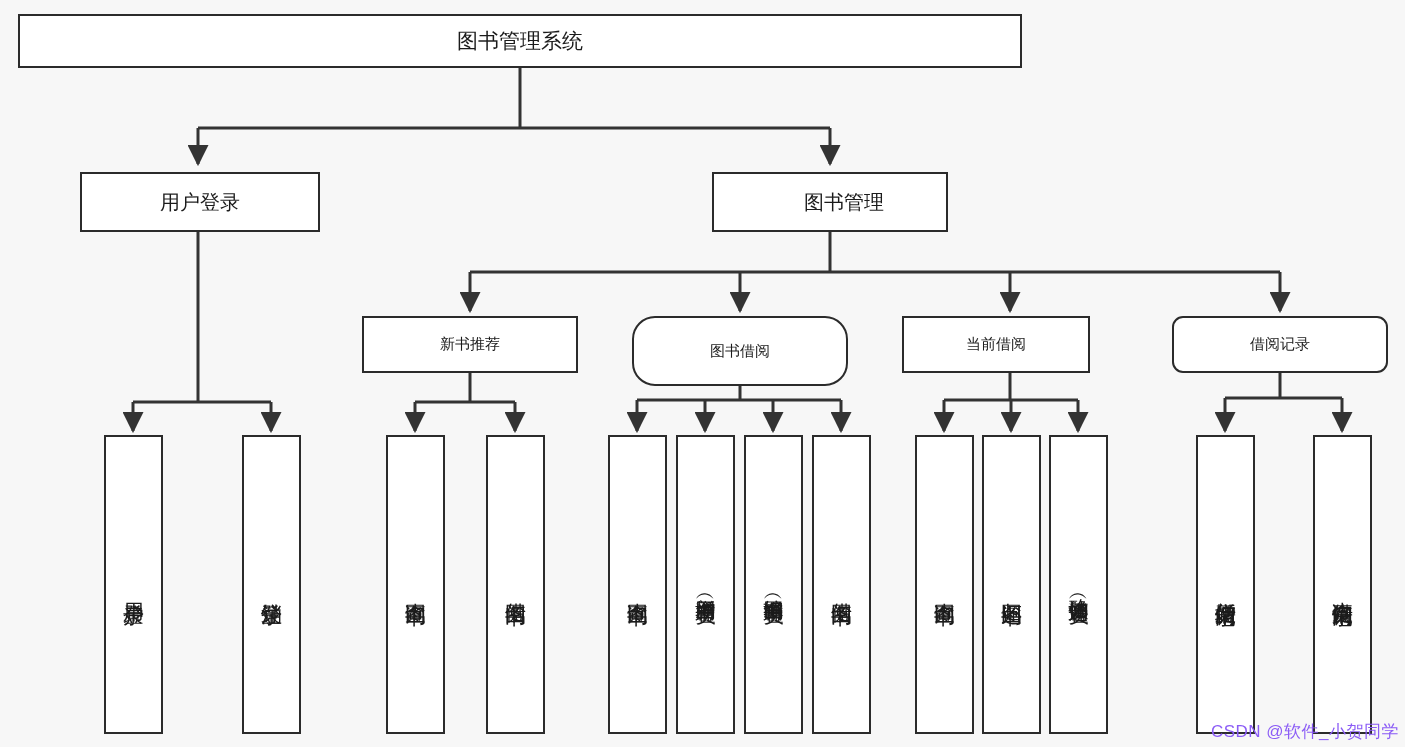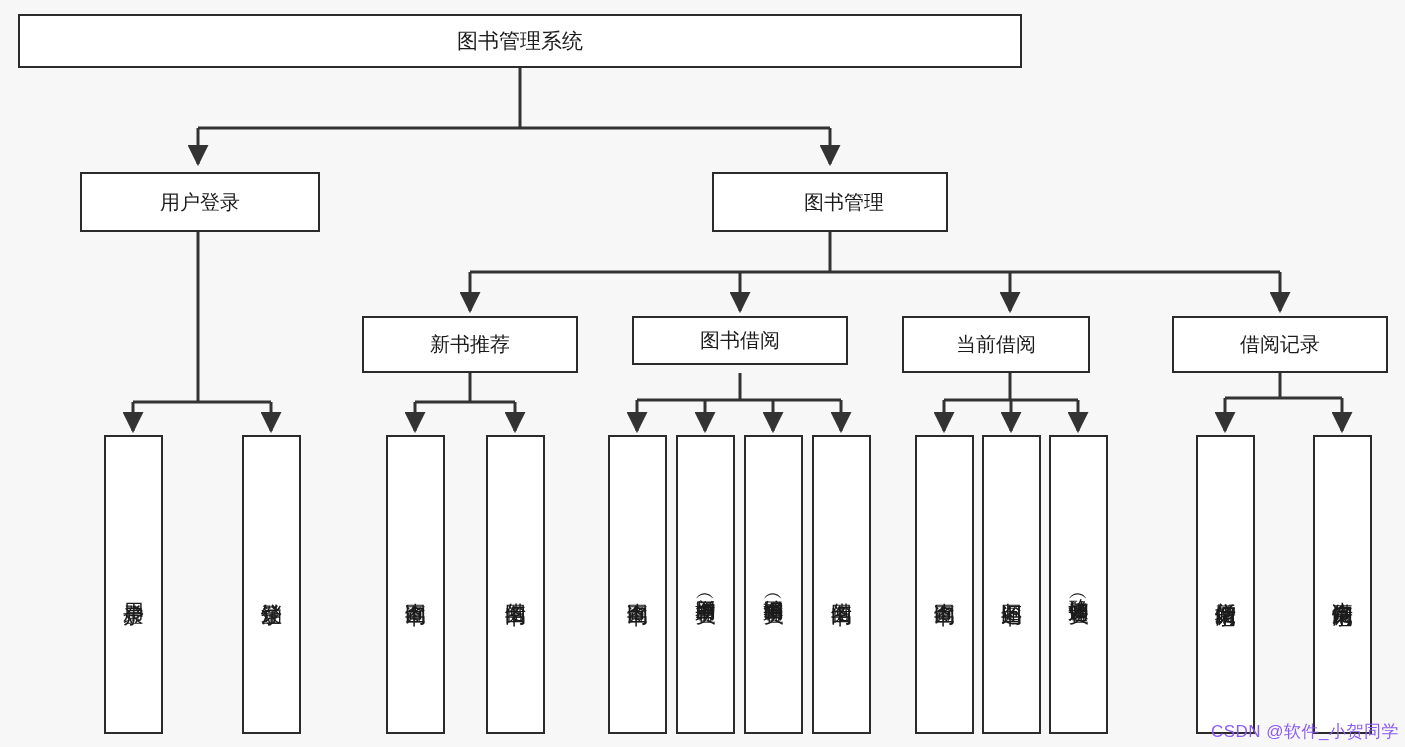--- a/index.html
+++ b/index.html
@@ -18,21 +18,21 @@
     box-sizing:border-box;
     background:#ffffff;
     border:2px solid #2b2b2b;
     display:flex;
     align-items:center;
     justify-content:center;
     color:#1b1b1b;
   }
   .node.root{font-size:21px;}
   .node.lvl2{font-size:20px;}
-  .node.lvl3{font-size:20px;}
+  .node.lvl3{font-size:15px;}
 
   .leaf{
     position:absolute;
     box-sizing:border-box;
     background:#ffffff;
     border:2px solid #2b2b2b;
     display:flex;
     align-items:center;
     justify-content:center;
     padding-top:6px;
@@ -121,27 +121,27 @@
   <div class="node lvl2" style="left:80px;top:172px;width:240px;height:60px;">
     <span>用户登录</span>
   </div>
   <div class="node lvl2" style="left:712px;top:172px;width:236px;height:60px;padding-left:28px;">
     <span>图书管理</span>
   </div>
 
   <div class="node lvl3" style="left:362px;top:316px;width:216px;height:57px;">
     <span>新书推荐</span>
   </div>
-  <div class="node lvl3" style="left:632px;top:316px;width:216px;height:49px;">
+  <div class="node lvl3" style="left:632px;top:316px;width:216px;height:70px;border-radius:23px;">
     <span>图书借阅</span>
   </div>
   <div class="node lvl3" style="left:902px;top:316px;width:188px;height:57px;">
     <span>当前借阅</span>
   </div>
-  <div class="node lvl3" style="left:1172px;top:316px;width:216px;height:57px;">
+  <div class="node lvl3" style="left:1172px;top:316px;width:216px;height:57px;border-radius:11px;">
     <span>借阅记录</span>
   </div>
 
   <div class="leaf" style="left:104px;top:435px;width:59px;height:299px;">
     <span class="vtext">用户登录</span>
   </div>
   <div class="leaf" style="left:242px;top:435px;width:59px;height:299px;">
     <span class="vtext">注销登录</span>
   </div>
 

